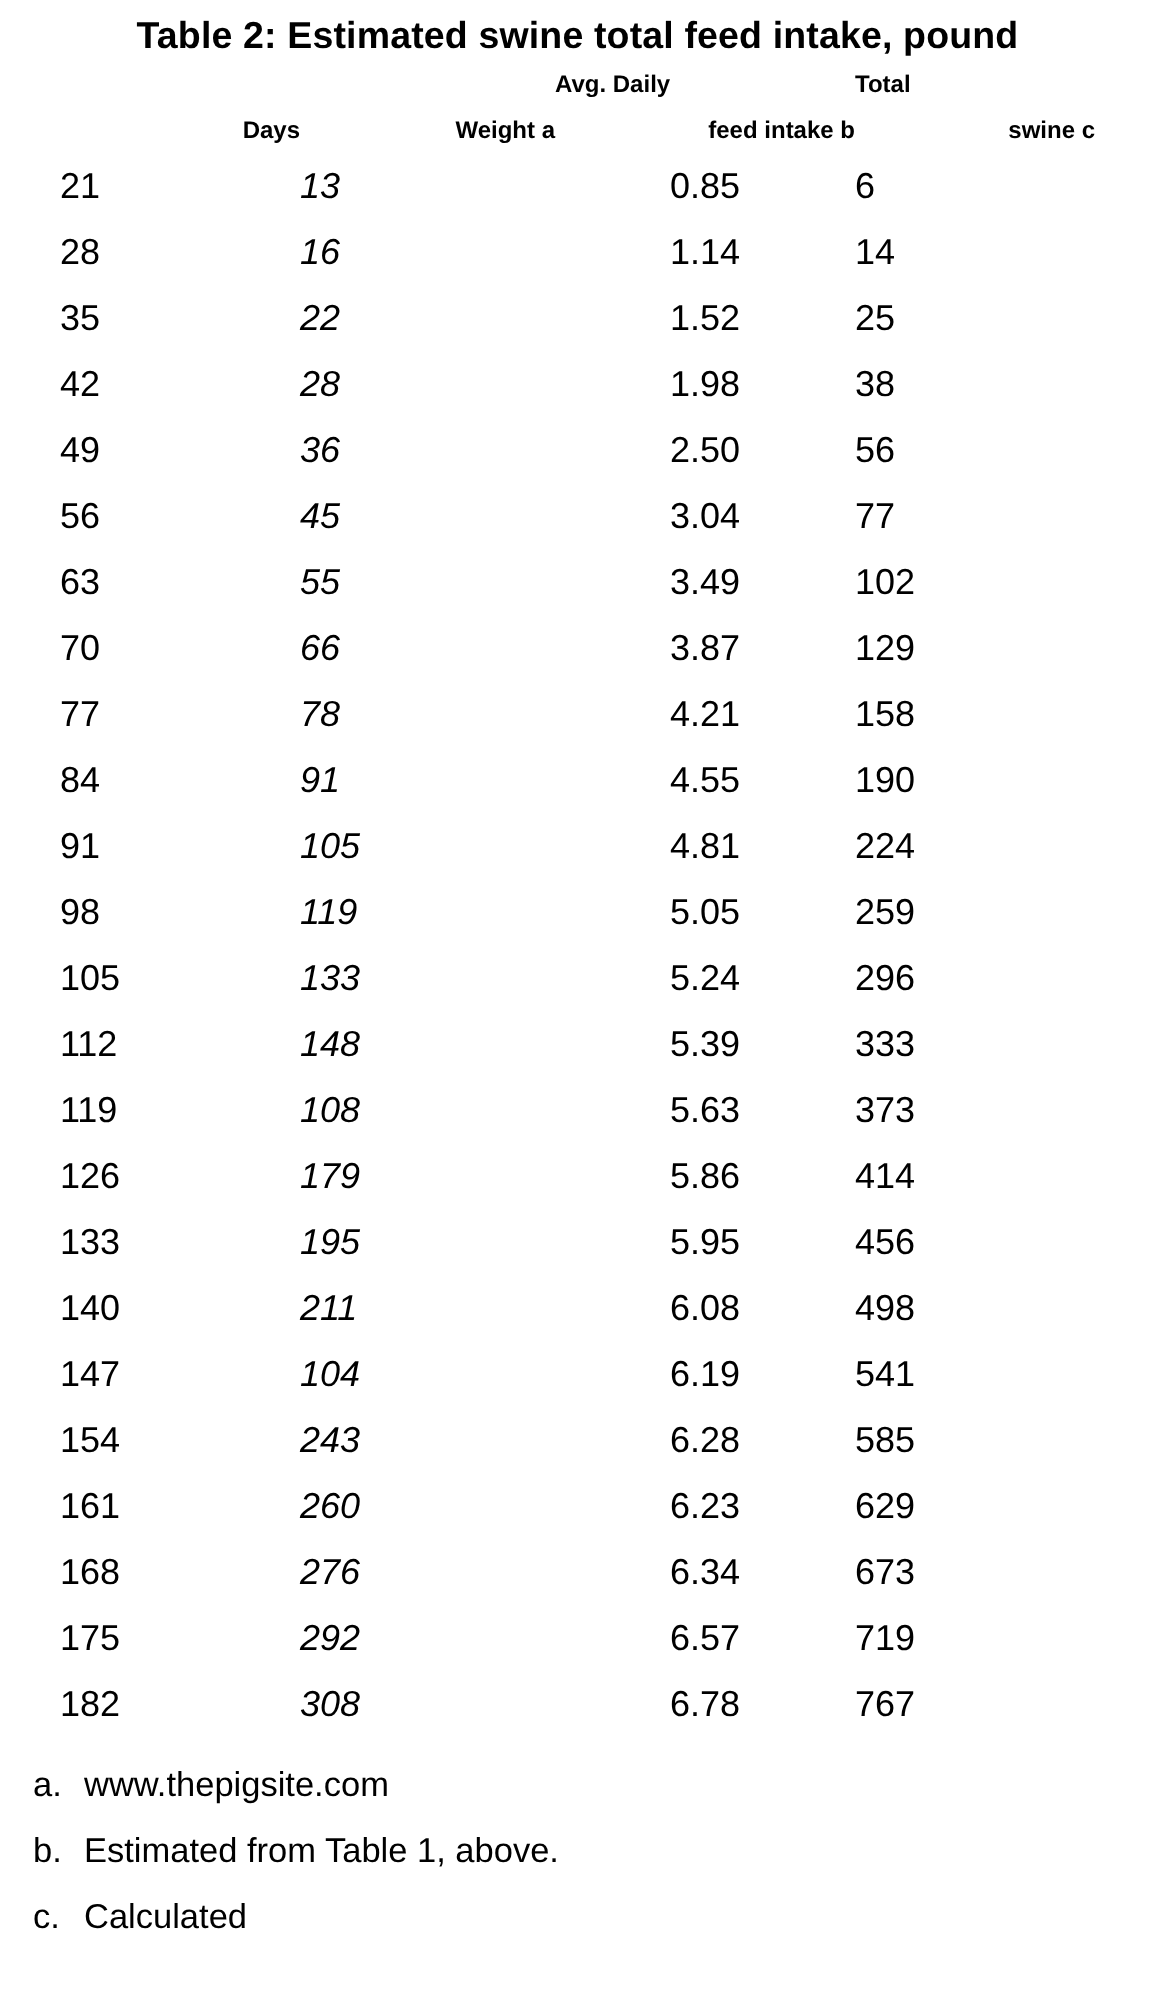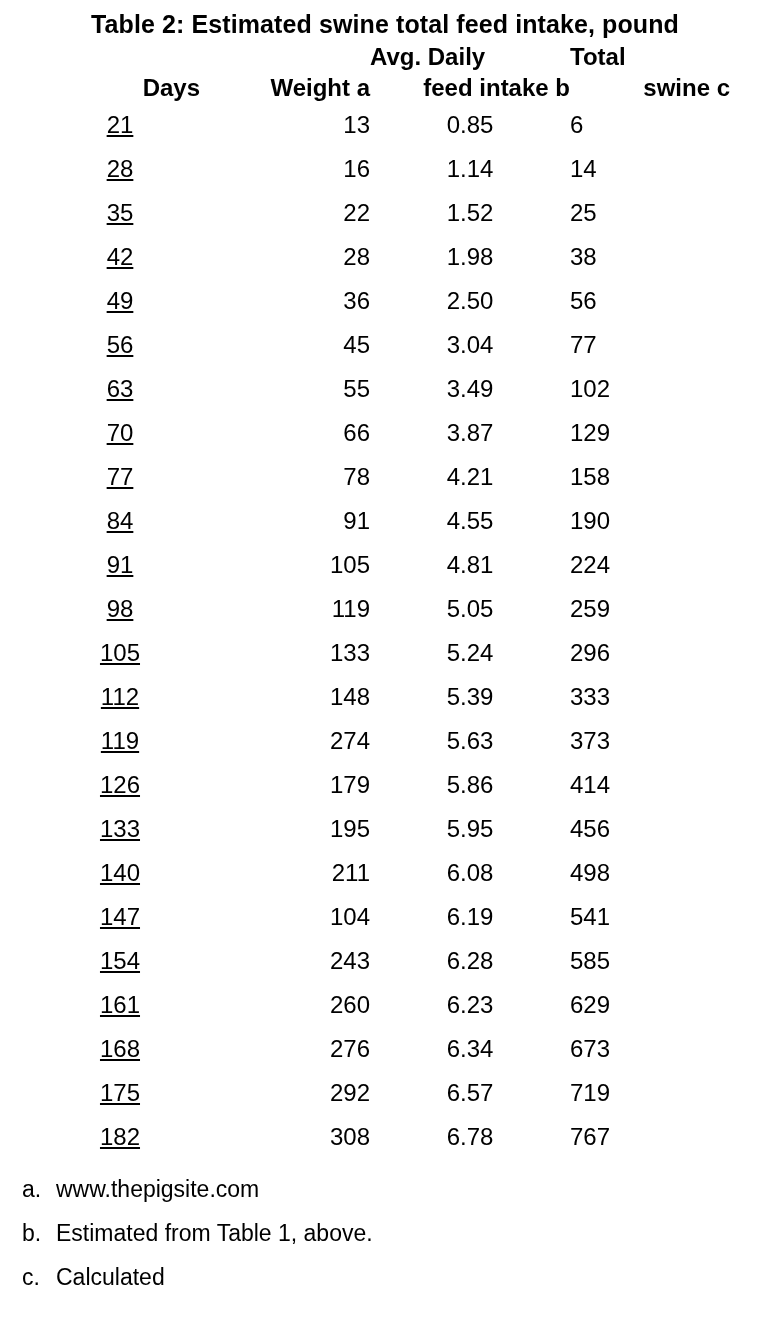--- a/index.html
+++ b/index.html
@@ -35,21 +35,21 @@
     margin: 0 auto;
     width: 690px;
     table-layout: fixed;
   }
   table.feed col.c-days    { width: 160px; }
   table.feed col.c-weight  { width: 170px; }
   table.feed col.c-adfi    { width: 200px; }
   table.feed col.c-total   { width: 160px; }
 
   table.feed thead th {
-    font-size: 24px;
+    font-size: 16px;
     font-weight: bold;
     padding: 0;
     vertical-align: bottom;
     line-height: 1.32;
   }
   .th-inner {
     display: block;
   }
   .th-line1 {
     display: block;
@@ -66,22 +66,22 @@
   th.h-days, th.h-weight { text-align: center; }
   th.h-adfi { text-align: left; padding-left: 10px; }
   th.h-total { text-align: left; padding-left: 10px; }
 
   table.feed tbody td {
     font-size: 24px;
     padding: 0;
     height: 44px;
     line-height: 44px;
   }
-  td.days   { text-align: center; text-decoration: underline; }
-  td.weight { text-align: right; }
+  td.days   { text-align: left; }
+  td.weight { text-align: left; font-style: italic; }
   td.adfi   { text-align: center; padding-left: 12px; }
   td.total  { text-align: left; padding-left: 10px; }
 
   .footnotes {
     margin: 8px 0 0 12px;
     font-size: 23px;
   }
   .footnote {
     display: flex;
     align-items: baseline;
@@ -218,21 +218,21 @@
         <td class="total">296</td>
       </tr>
       <tr>
         <td class="days">112</td>
         <td class="weight">148</td>
         <td class="adfi">5.39</td>
         <td class="total">333</td>
       </tr>
       <tr>
         <td class="days">119</td>
-        <td class="weight">274</td>
+        <td class="weight">108</td>
         <td class="adfi">5.63</td>
         <td class="total">373</td>
       </tr>
       <tr>
         <td class="days">126</td>
         <td class="weight">179</td>
         <td class="adfi">5.86</td>
         <td class="total">414</td>
       </tr>
       <tr>

